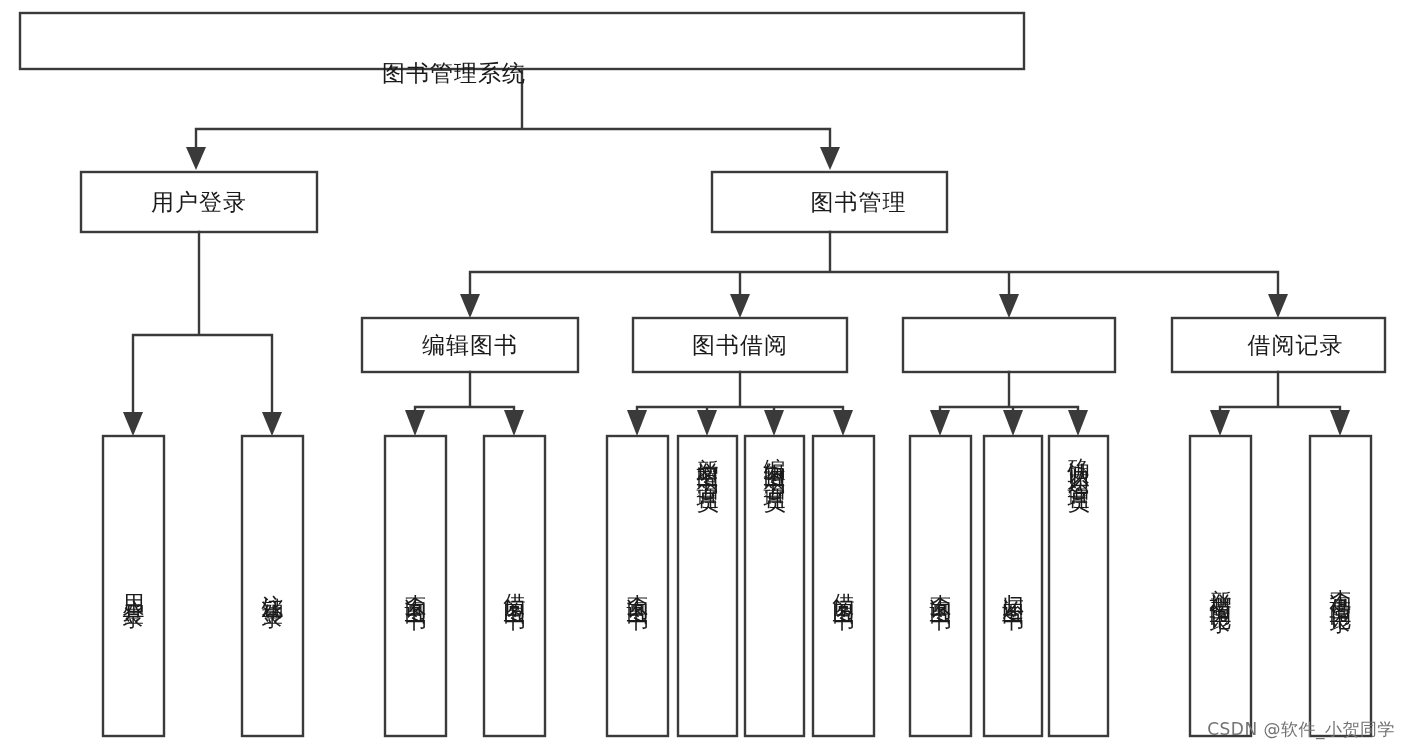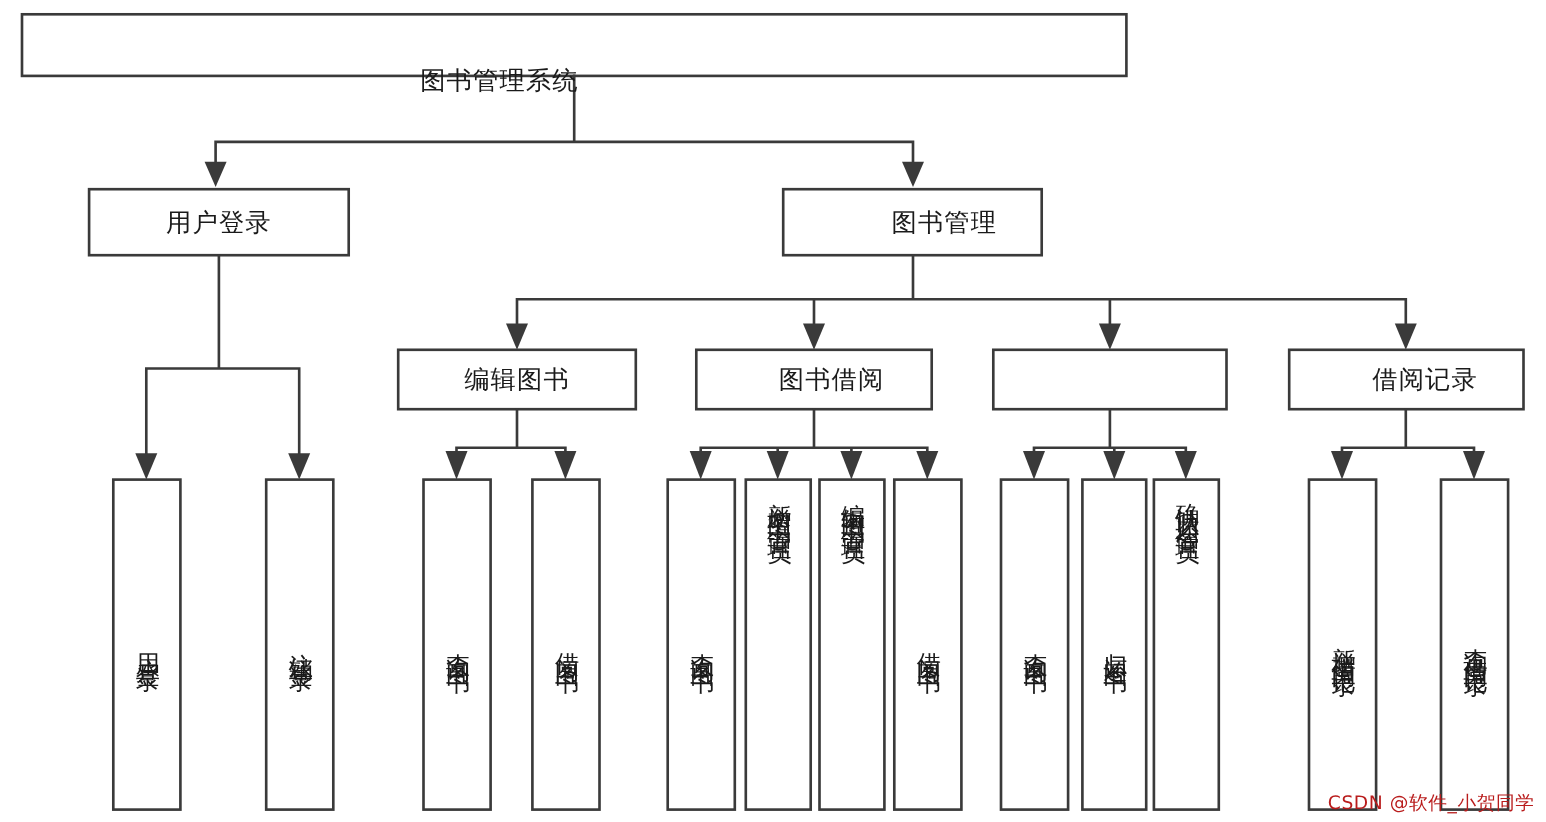--- a/index.html
+++ b/index.html
@@ -72,21 +72,21 @@
     letter-spacing: 1px;
     color: #1a1a1a;
     white-space: nowrap;
   }
   #watermark {
     position: absolute;
     right: 10px;
     bottom: 6px;
     font-family: "DejaVu Sans", "Liberation Sans", sans-serif;
     font-size: 17px;
-    color: #b91c1c;
+    color: #737373;
     letter-spacing: 0.5px;
     white-space: nowrap;
     pointer-events: none;
   }
 </style>
 </head>
 <body>
 
 <div id="diagram-root">
 
@@ -160,21 +160,21 @@
   <div class="h-label-wrap" style="left:81px; top:172px; width:236px; height:60px;">
     <span class="h-label">用户登录</span>
   </div>
   <div class="h-label-wrap" style="left:712px; top:172px; width:235px; height:60px;margin-left:29px;">
     <span class="h-label">图书管理</span>
   </div>
 
   <div class="h-label-wrap" style="left:362px; top:318px; width:216px; height:54px;">
     <span class="h-label">编辑图书</span>
   </div>
-  <div class="h-label-wrap" style="left:633px; top:318px; width:214px; height:54px;padding-left:16px;">
+  <div class="h-label-wrap" style="left:633px; top:318px; width:214px; height:54px;">
     <span class="h-label">图书借阅</span>
   </div>
   <div class="h-label-wrap" style="left:1172px; top:318px; width:247px; height:54px;">
     <span class="h-label">借阅记录</span>
   </div>
 
   <div class="vert-label-wrap" style="left:103px; top:436px; width:61px; height:300px;">
     <span class="vert-label">用户登录</span>
   </div>
   <div class="vert-label-wrap" style="left:242px; top:436px; width:61px; height:300px;">

